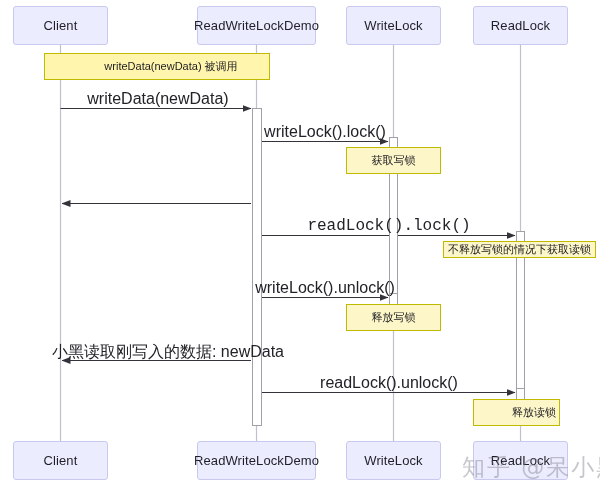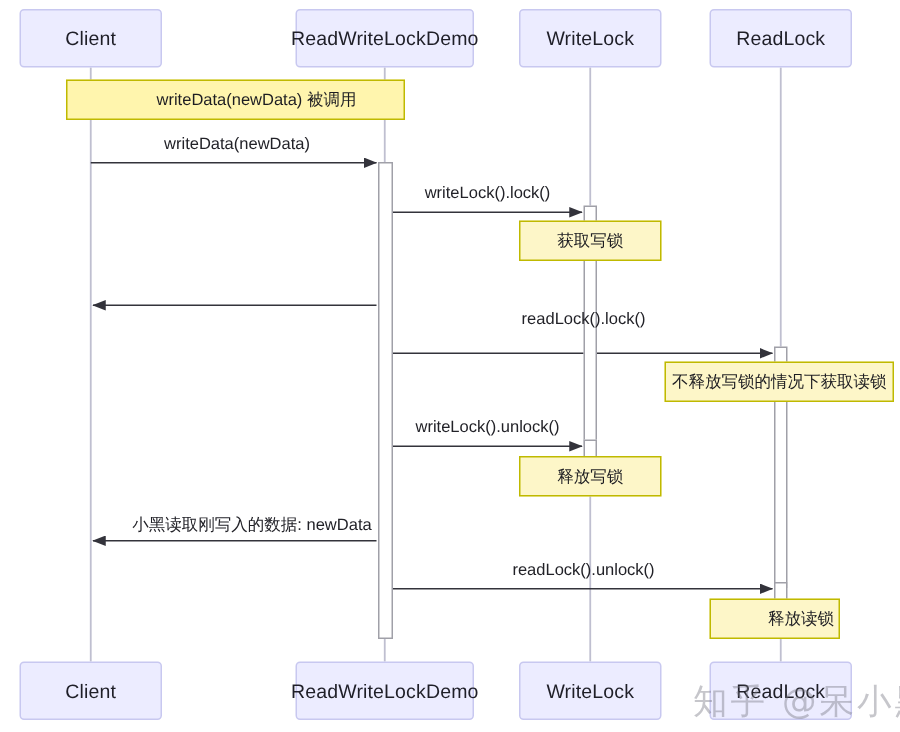--- a/index.html
+++ b/index.html
@@ -53,21 +53,21 @@
     font-size: 11px;
     color: #1d1d22;
     white-space: nowrap;
   }
   .note.pale {
     background: #fdf6c8;
   }
   
   .msg-label {
     position: absolute;
-    font-size: 11px;
+    font-size: 16px;
     color: #222228;
     white-space: nowrap;
     text-align: center;
     transform: translateX(-50%);
   }
   
   .activation {
     position: absolute;
     box-sizing: border-box;
     background: #ffffff;
@@ -135,33 +135,33 @@
   <div class="participant" style="left:473px; top:6px; width:95px; height:39px;">
     <span>ReadLock</span>
   </div>
 
   <div class="note" style="left:44px; top:53px; width:226px; height:27px;padding-left:28px;">
     <span>writeData(newData) 被调用</span>
   </div>
   <div class="note pale" style="left:346px; top:147px; width:95px; height:27px;">
     <span>获取写锁</span>
   </div>
-  <div class="note pale" style="left:443px; top:241px; width:153px; height:27px;">
+  <div class="note pale" style="left:443px; top:241px; width:153px; height:17px;">
     <span>不释放写锁的情况下获取读锁</span>
   </div>
   <div class="note pale" style="left:346px; top:304px; width:95px; height:27px;">
     <span>释放写锁</span>
   </div>
   <div class="note pale" style="left:473px; top:399px; width:87px; height:27px;padding-left:35px;">
     <span>释放读锁</span>
   </div>
 
   <div class="msg-label" style="left:158px; top:90px;">writeData(newData)</div>
   <div class="msg-label" style="left:325px; top:123px;">writeLock().lock()</div>
-  <div class="msg-label" style="left:389px; top:207px;">readLock().lock()</div>
+  <div class="msg-label" style="left:389px; top:217px;font-family:Liberation Mono, monospace;">readLock().lock()</div>
   <div class="msg-label" style="left:325px; top:279px;">writeLock().unlock()</div>
   <div class="msg-label" style="left:168px; top:342px;">小黑读取刚写入的数据: newData</div>
   <div class="msg-label" style="left:389px; top:374px;">readLock().unlock()</div>
 
   <div class="participant" style="left:13px; top:441px; width:95px; height:39px;">
     <span>Client</span>
   </div>
   <div class="participant" style="left:197px; top:441px; width:119px; height:39px;">
     <span>ReadWriteLockDemo</span>
   </div>

